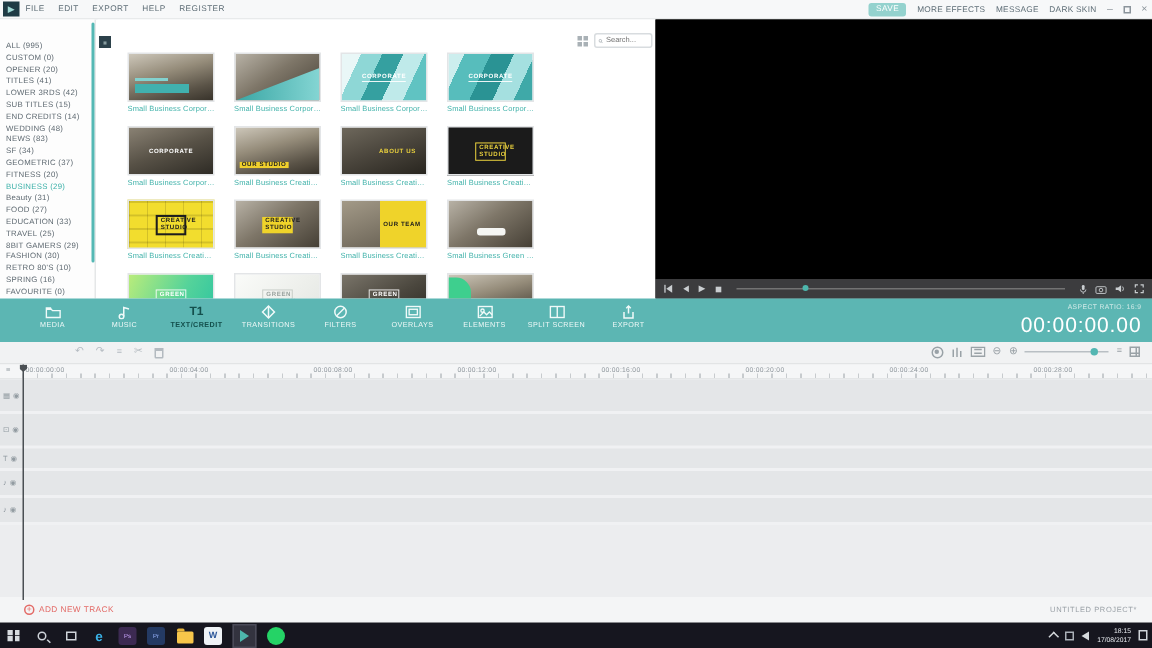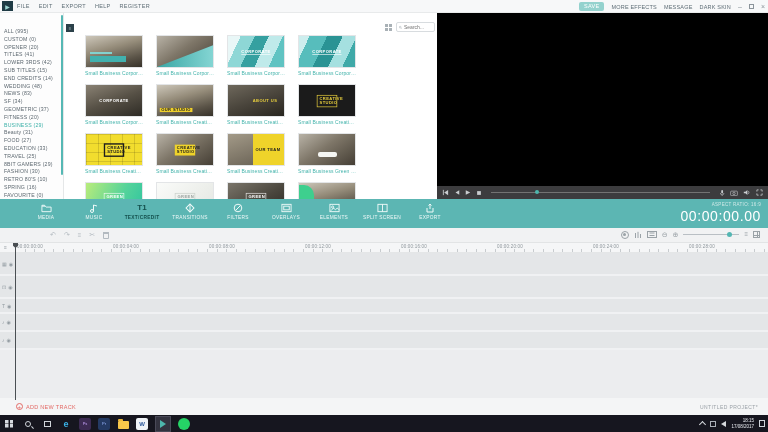--- a/index.html
+++ b/index.html
@@ -71,21 +71,21 @@
 
 
 #preview{position:absolute;left:437px;top:13px;width:331px;height:186px;background:#060606}
 #playerbar{position:absolute;left:0;bottom:0;width:100%;height:13px;background:#3c3c3e;display:flex;align-items:center;padding:0 5px;gap:5px}
 .pic{display:flex;align-items:center}
 #seek{flex:1;height:1px;background:#737373;position:relative;margin:0 4px}
 #seek-dot{position:absolute;left:20%;top:-2px;width:4px;height:4px;border-radius:50%;background:#4db6ac}
 
 
 #toolbar{position:absolute;left:0;top:199px;width:768px;height:29px;background:#5cb6b3}
-#tb-items{display:flex;padding-left:22px}
+#tb-items{display:flex;padding-left:11px}
 .tbi{width:48px;display:flex;flex-direction:column;align-items:center;padding-top:4px;gap:2px}
 .tbi .lab{font-size:4.8px;color:#eef8f7;letter-spacing:.3px;white-space:nowrap}
 .tbi.active .lab{color:#14504d;font-weight:700}
 .tbi svg{stroke:#f0faf9;fill:none;stroke-width:1}
 .tbi .ticon{font-size:8px;color:#f0faf9;font-weight:700;line-height:10px}
 .tbi.active .ticon{color:#14504d}
 #tb-right{position:absolute;right:7px;top:3px;text-align:right}
 #aspect{font-size:4.5px;color:#cfe9e7;letter-spacing:.3px}
 #timecode{font-size:14px;color:#fff;letter-spacing:.6px;margin-top:1px}
 

